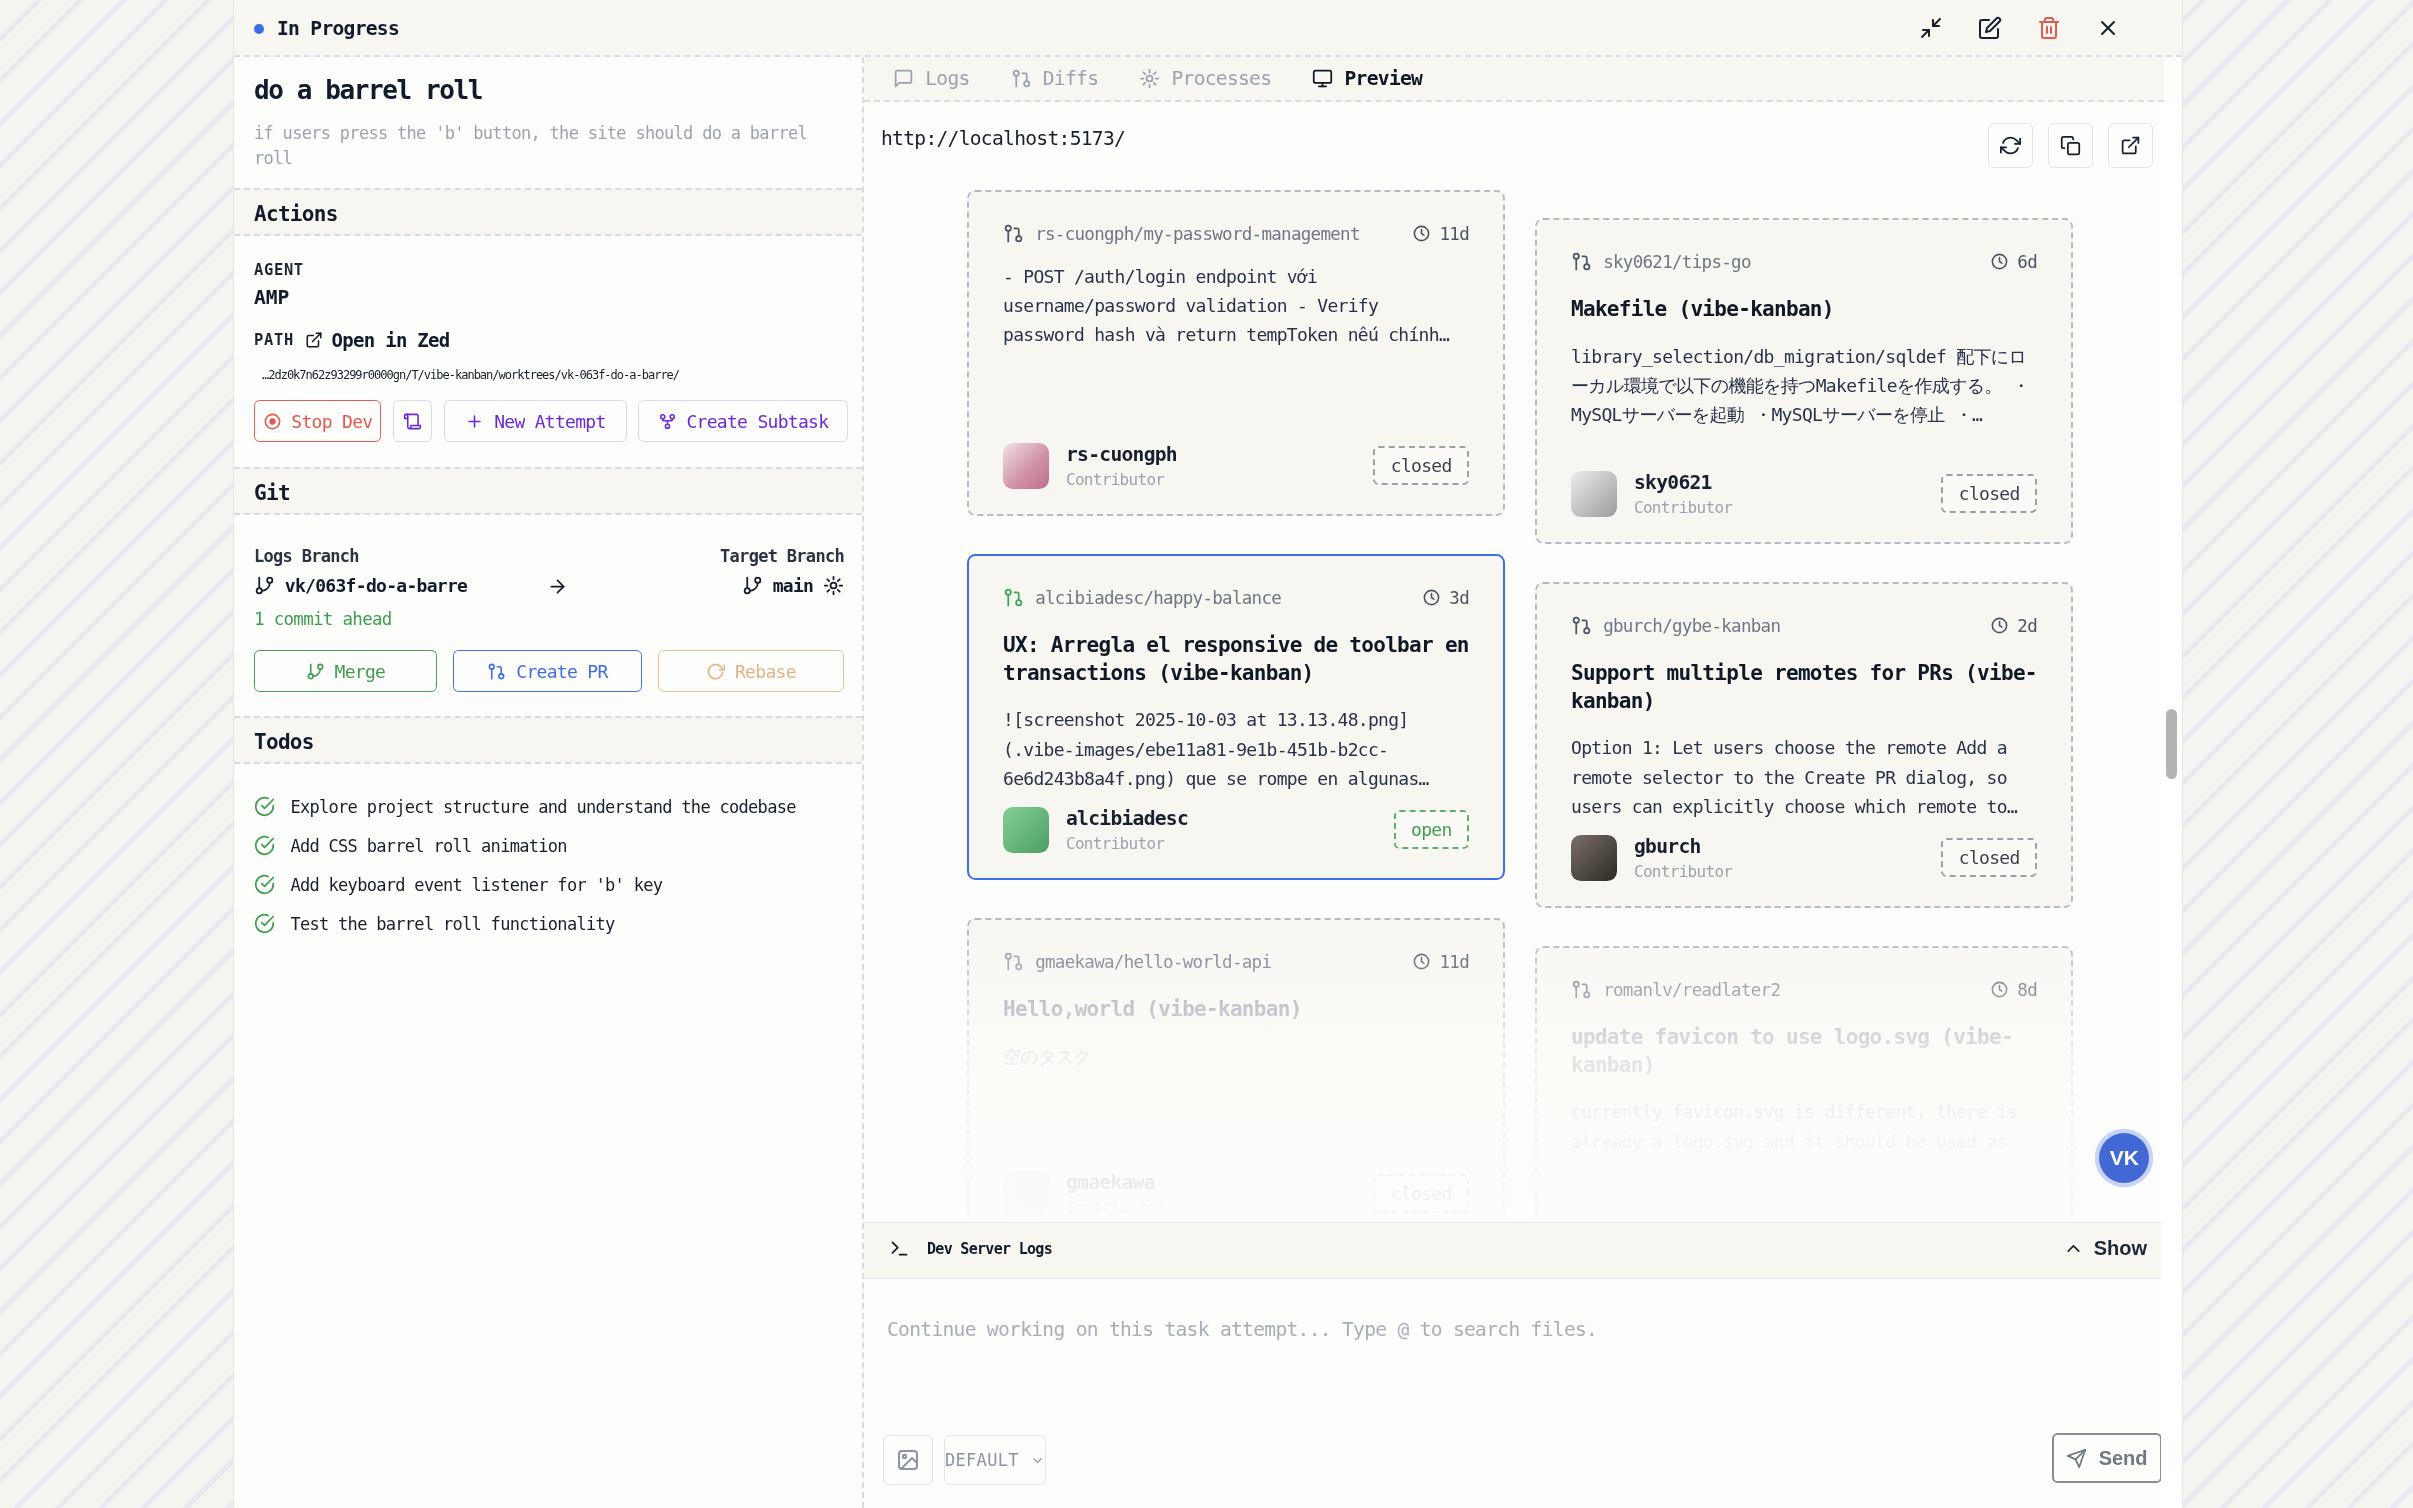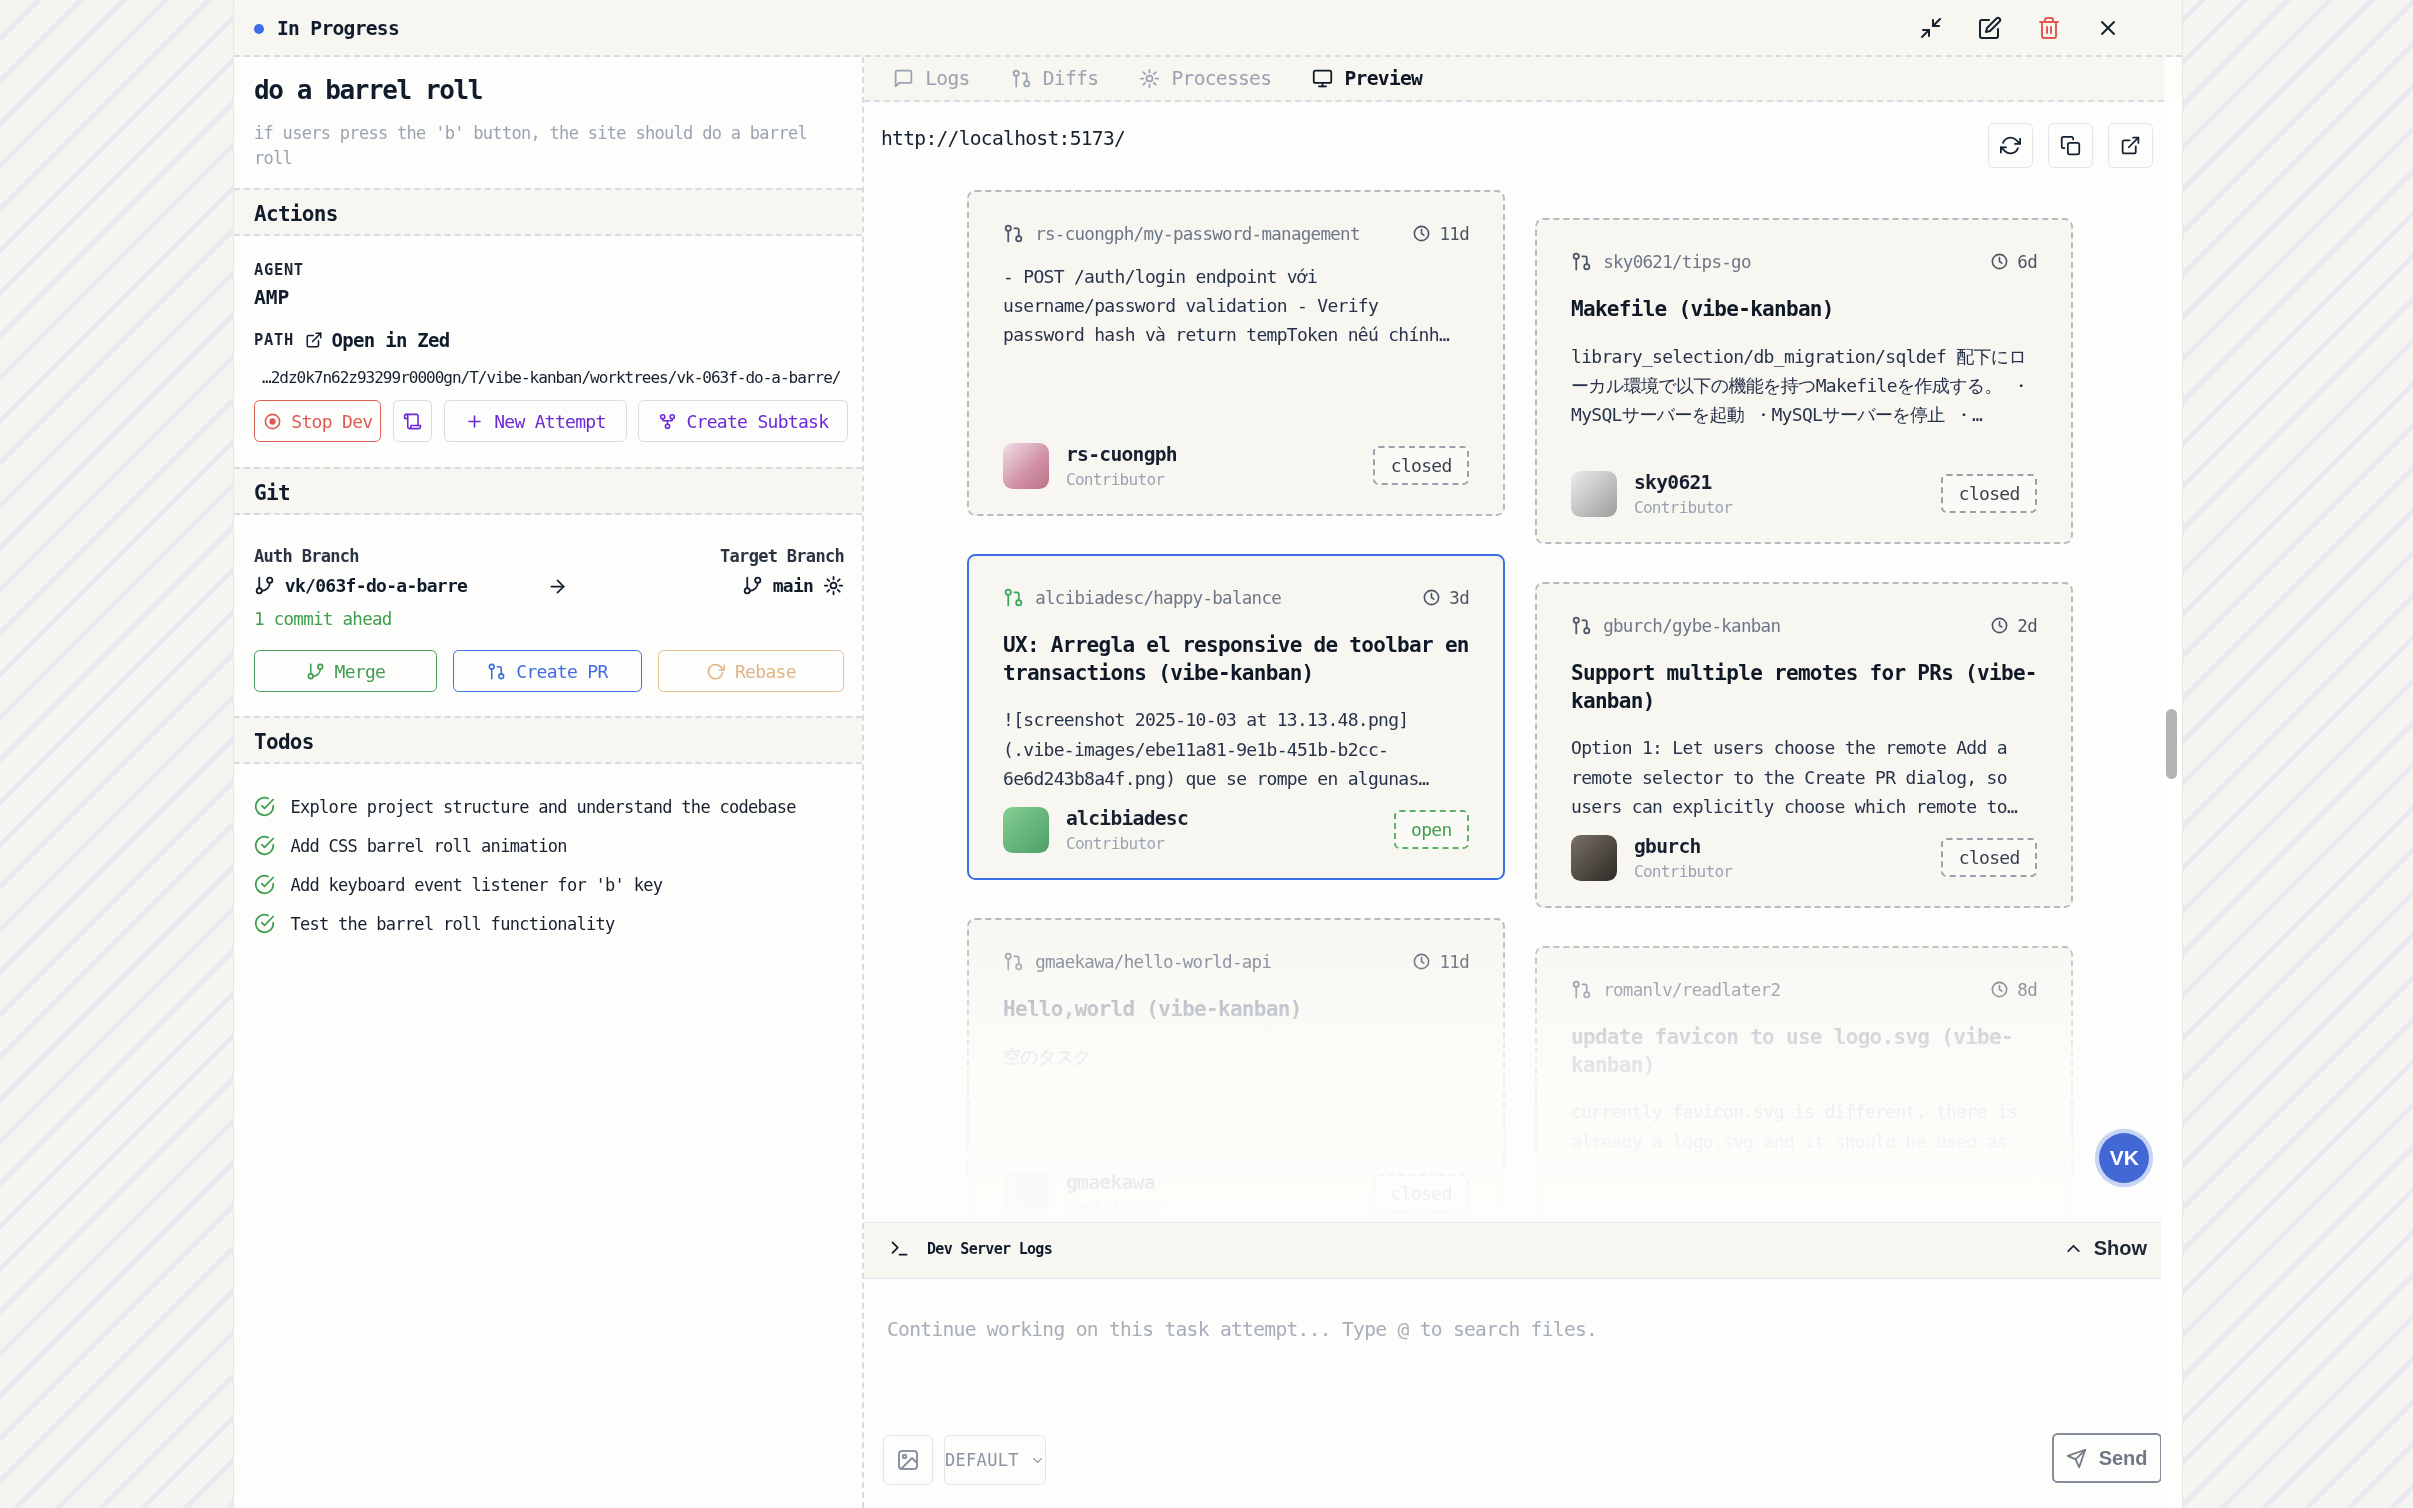--- a/index.html
+++ b/index.html
@@ -34,21 +34,21 @@
   .t-desc { position:absolute; left:20px; top:64px; width:591px; font-size:17px; line-height:1.45; color:#9aa3b2; letter-spacing:-0.7px; }
   .sec-strip { position:absolute; left:0; width:100%; height:48px; background:#f8f6f1; border-top:2.1px dashed #d7dbe4; border-bottom:2.1px dashed #d7dbe4; }
   .sec-strip span { position:absolute; left:20px; top:12px; font-size:21px; font-weight:bold; letter-spacing:-0.7px; }
   .strip-actions { top:131px; } .strip-git { top:410px; } .strip-todos { top:659px; }
   .lbl-sm { font-size:15.4px; font-weight:bold; letter-spacing:0.7px; color:#1b2534; }
   .agent-lbl { position:absolute; left:20px; top:204px; }
   .agent-val { position:absolute; left:20px; top:229px; font-size:19.6px; font-weight:bold; }
   .path-row { position:absolute; left:20px; top:272px; display:flex; align-items:center; gap:11.2px; }
   .path-row svg.ic { width:18px; height:18px; }
   .zed-link { font-size:19px; font-weight:bold; letter-spacing:-0.7px; color:#101b2b; cursor:pointer; display:flex; gap:8.4px; align-items:center; }
-  .path-val { position:absolute; left:28px; top:311px; width:594px; font-size:16px; letter-spacing:-1px; color:#16202f; white-space:nowrap; overflow:hidden; }
+  .path-val { position:absolute; left:28px; top:311px; width:594px; font-size:12px; letter-spacing:-1px; color:#16202f; white-space:nowrap; overflow:hidden; }
   .btn { position:absolute; height:42px; border:1.4px solid #d9dce3; border-radius:5.6px; background:#fdfdfb;
          display:flex; align-items:center; justify-content:center; gap:9.8px; font-family:inherit;
          font-size:18px; letter-spacing:-0.7px; color:#6d28d9; cursor:pointer; }
   .btn svg.ic { width:19px; height:19px; }
   .btn-stop { left:20px; top:343px; width:127px; border-color:#e06055; color:#e05a4f; }
   .btn-proc { left:159px; top:343px; width:39px; }
   .btn-newattempt { left:210px; top:343px; width:183px; }
   .btn-subtask { left:404px; top:343px; width:210px; }
   .git-lbls { position:absolute; left:20px; right:18px; top:489px; display:flex; justify-content:space-between; font-size:17px; font-weight:bold; letter-spacing:-0.7px; color:#2a3443; }
   .branch-row { position:absolute; left:20px; right:18px; top:518px; height:28px; }
@@ -216,21 +216,21 @@
             <path d="M18 9v1c0 .6-.4 1-1 1H7c-.6 0-1-.4-1-1V9"></path>
             <path d="M12 12v3"></path>
           </svg>
         <span>Create Subtask</span>
       </button>
 
       <div class="sec-strip strip-git">
         <span>Git</span>
       </div>
       <div class="git-lbls">
-        <span>Auth Branch</span>
+        <span>Logs Branch</span>
         <span>Target Branch</span>
       </div>
       <div class="branch-row">
         <span class="branch-left">
           <svg class="ic" viewBox="0 0 24 24">
               <line x1="6" y1="3" x2="6" y2="15"></line>
               <circle cx="18" cy="6" r="3"></circle>
               <circle cx="6" cy="18" r="3"></circle>
               <path d="M18 9a9 9 0 0 1-9 9"></path>
             </svg>

